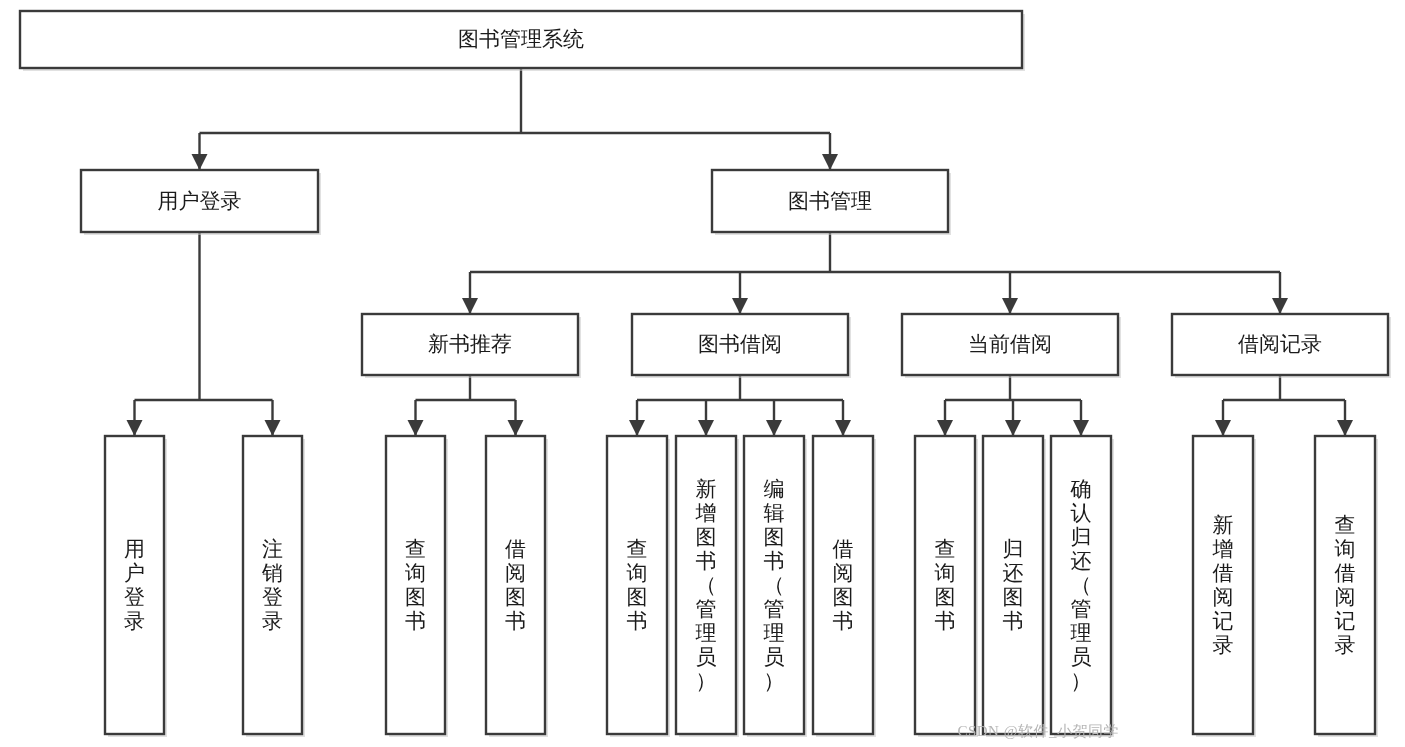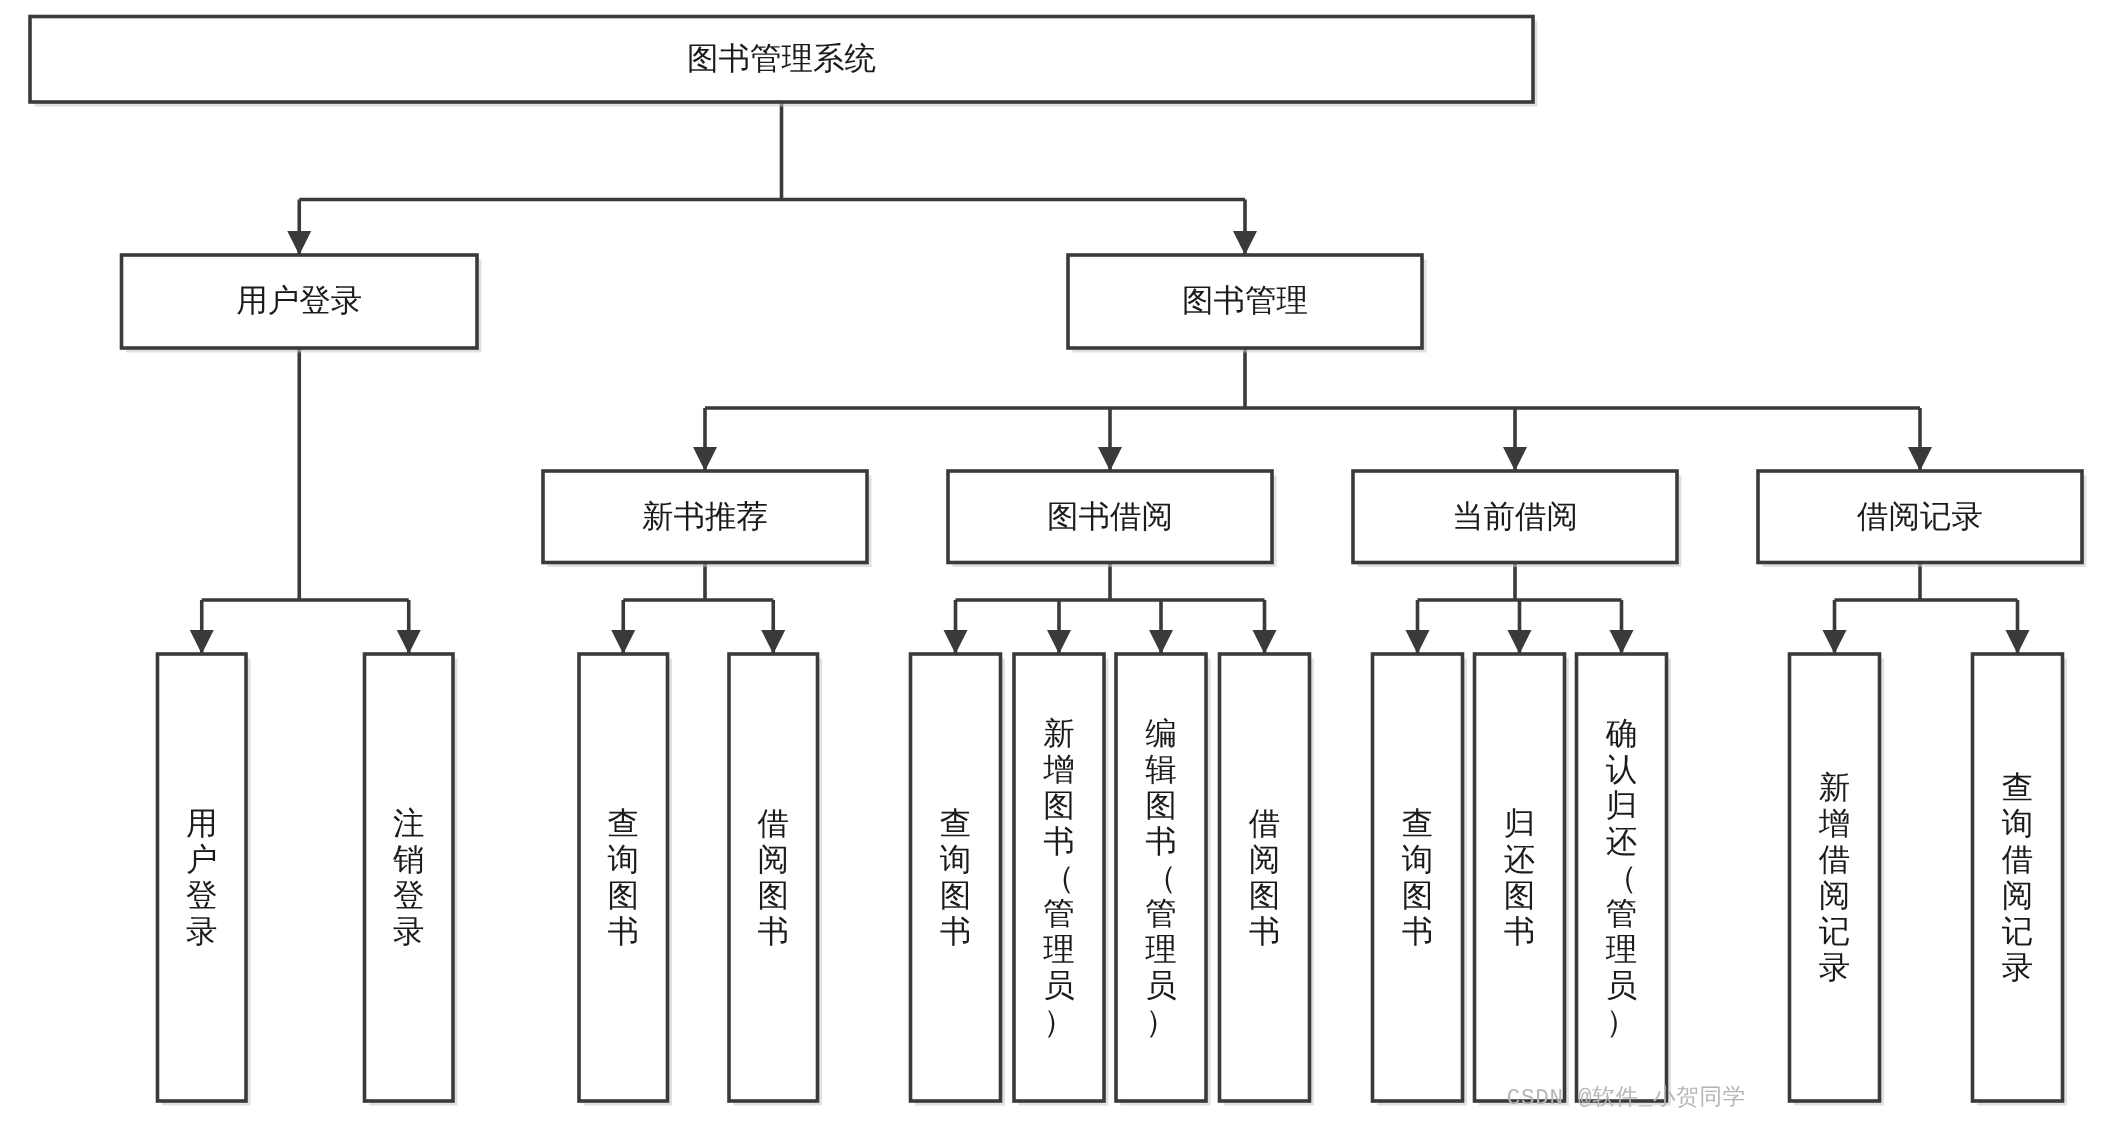--- a/index.html
+++ b/index.html
@@ -12,21 +12,20 @@
     width: 1405px;
     height: 747px;
     font-family: "Liberation Sans", "DejaVu Sans", sans-serif;
     overflow: hidden;
     position: relative;
   }
   #diagram-root {
     position: relative;
     width: 1133px;
     height: 747px;
-    padding-left: 45px;
   }
   svg#tree-svg {
     position: absolute;
     left: 0;
     top: 0;
     width: 1405px;
     height: 747px;
     display: block;
   }
   .node-box {
@@ -60,21 +59,21 @@
     font-family: "Liberation Sans", "DejaVu Sans", sans-serif;
     font-size: 21px;
     fill: #1b1b1b;
     text-anchor: middle;
     white-space: pre;
   }
   .watermark {
     position: absolute;
     right: 14px;
     bottom: 6px;
-    font-family: Liberation Mono, monospace;
+    font-family: Liberation Serif, serif;
     font-size: 15px;
     color: #b5b5b5;
     letter-spacing: 0.5px;
     user-select: none;
     white-space: nowrap;
   }
 </style>
 </head>
 <body>
 

